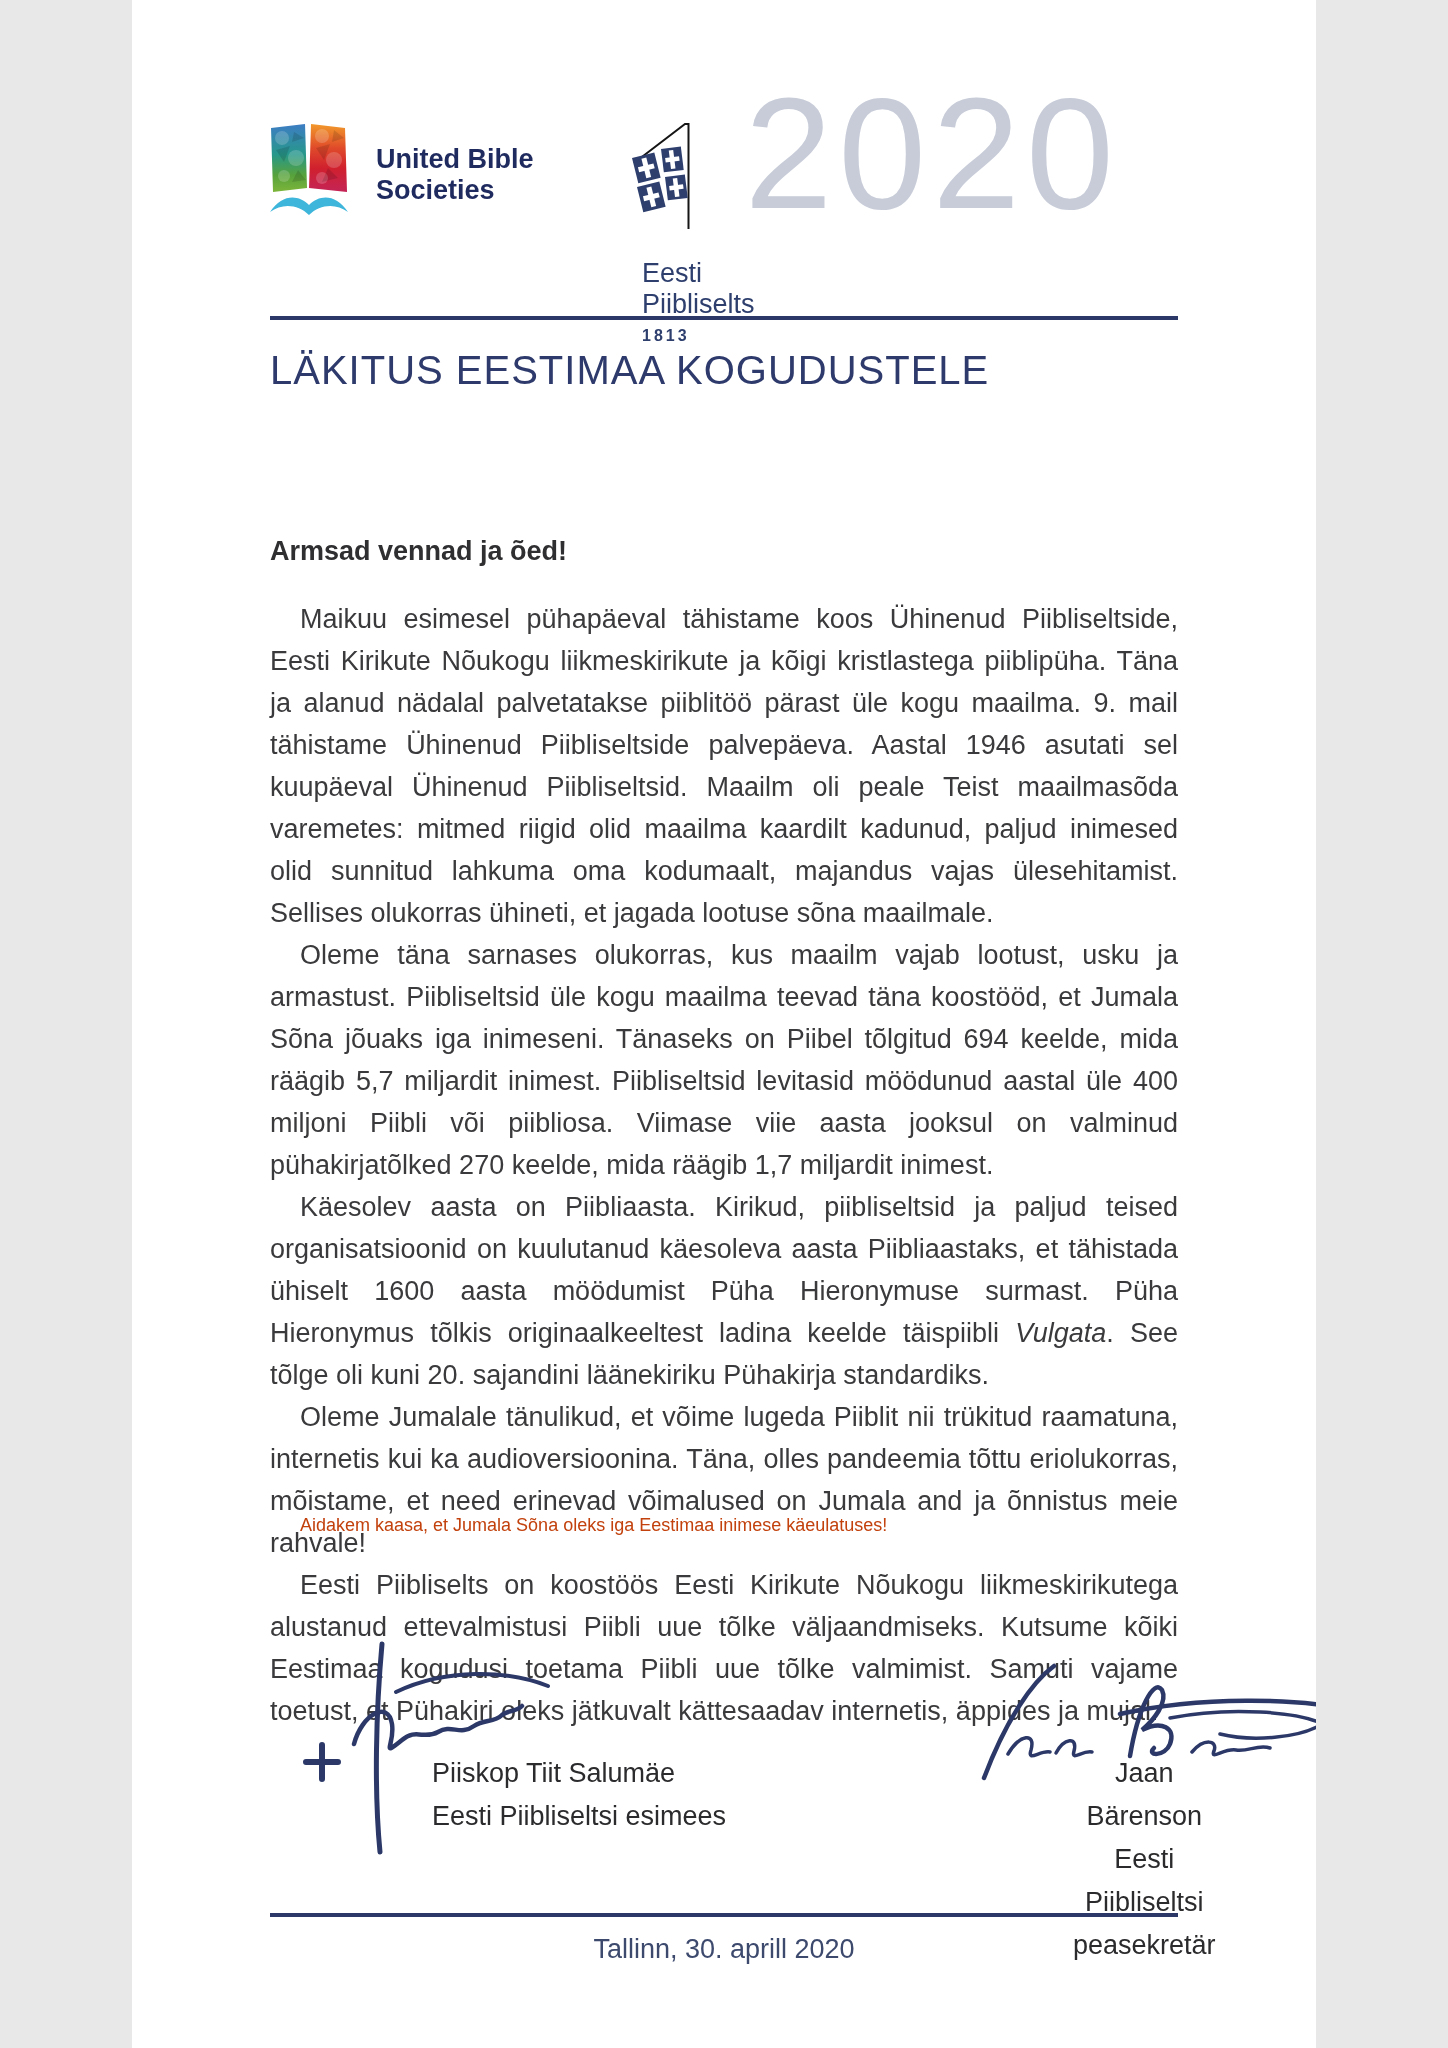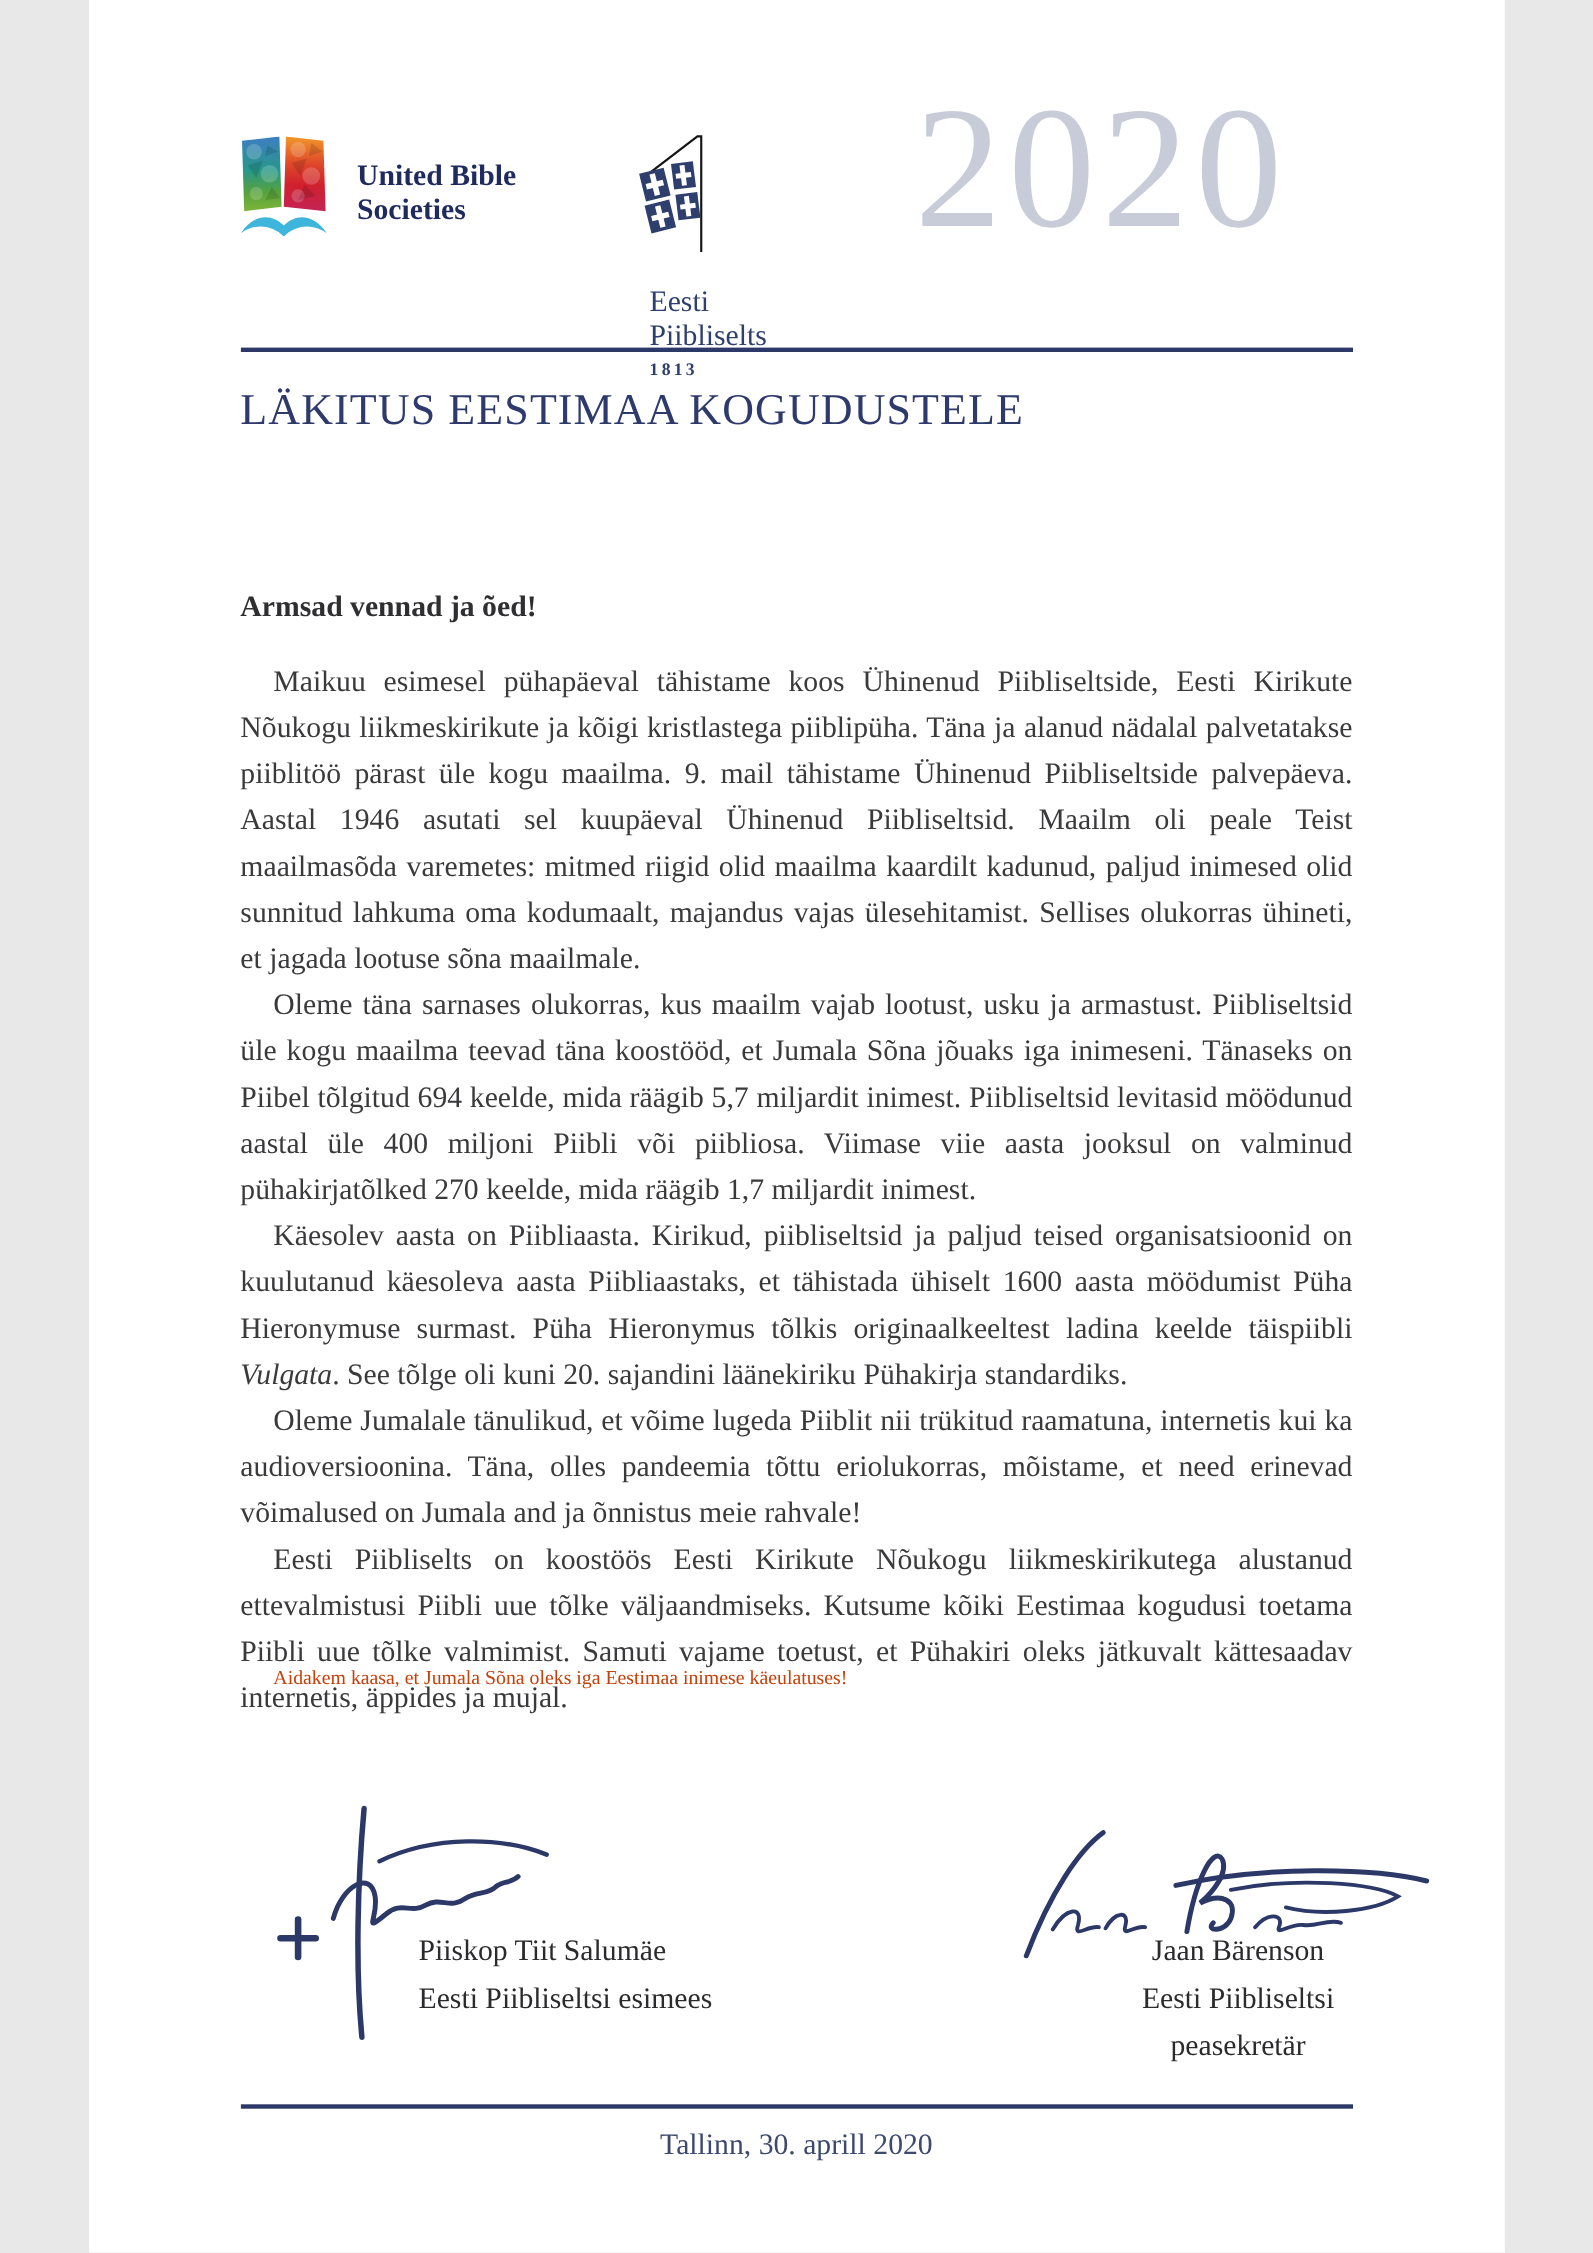--- a/index.html
+++ b/index.html
@@ -1,22 +1,22 @@
 <!DOCTYPE html>
 <html><head>
 <meta charset="utf-8">
 <style>
   html,body{margin:0;padding:0;background:#e8e8e8;}
   .page{
     position:relative;
-    width:1287px;height:2048px;
+    width:1184px;height:2048px;
     background:#ffffff;
     overflow:hidden;
     margin:0 auto;
-    font-family:Liberation Serif, serif;
+    font-family:Liberation Sans, sans-serif;
   }
   
   .ubs-logo{position:absolute;left:138px;top:124px;display:flex;align-items:flex-start;}
   .ubs-text{margin-left:26px;margin-top:20px;font-size:27px;line-height:31px;font-weight:700;color:#1f2a5e;}
   .eps-logo{position:absolute;left:498px;top:116px;display:flex;align-items:flex-start;flex-direction:column;}
   .eps-text{margin-left:12px;margin-top:22px;color:#2e3f6e;}
   .eps-name{font-size:27px;line-height:31px;font-weight:400;}
   .eps-year{font-size:16px;letter-spacing:3px;margin-top:7px;font-weight:600;}
   .banner{position:absolute;top:88px;right:138px;width:580px;height:160px;}
   .banner-watermark{

